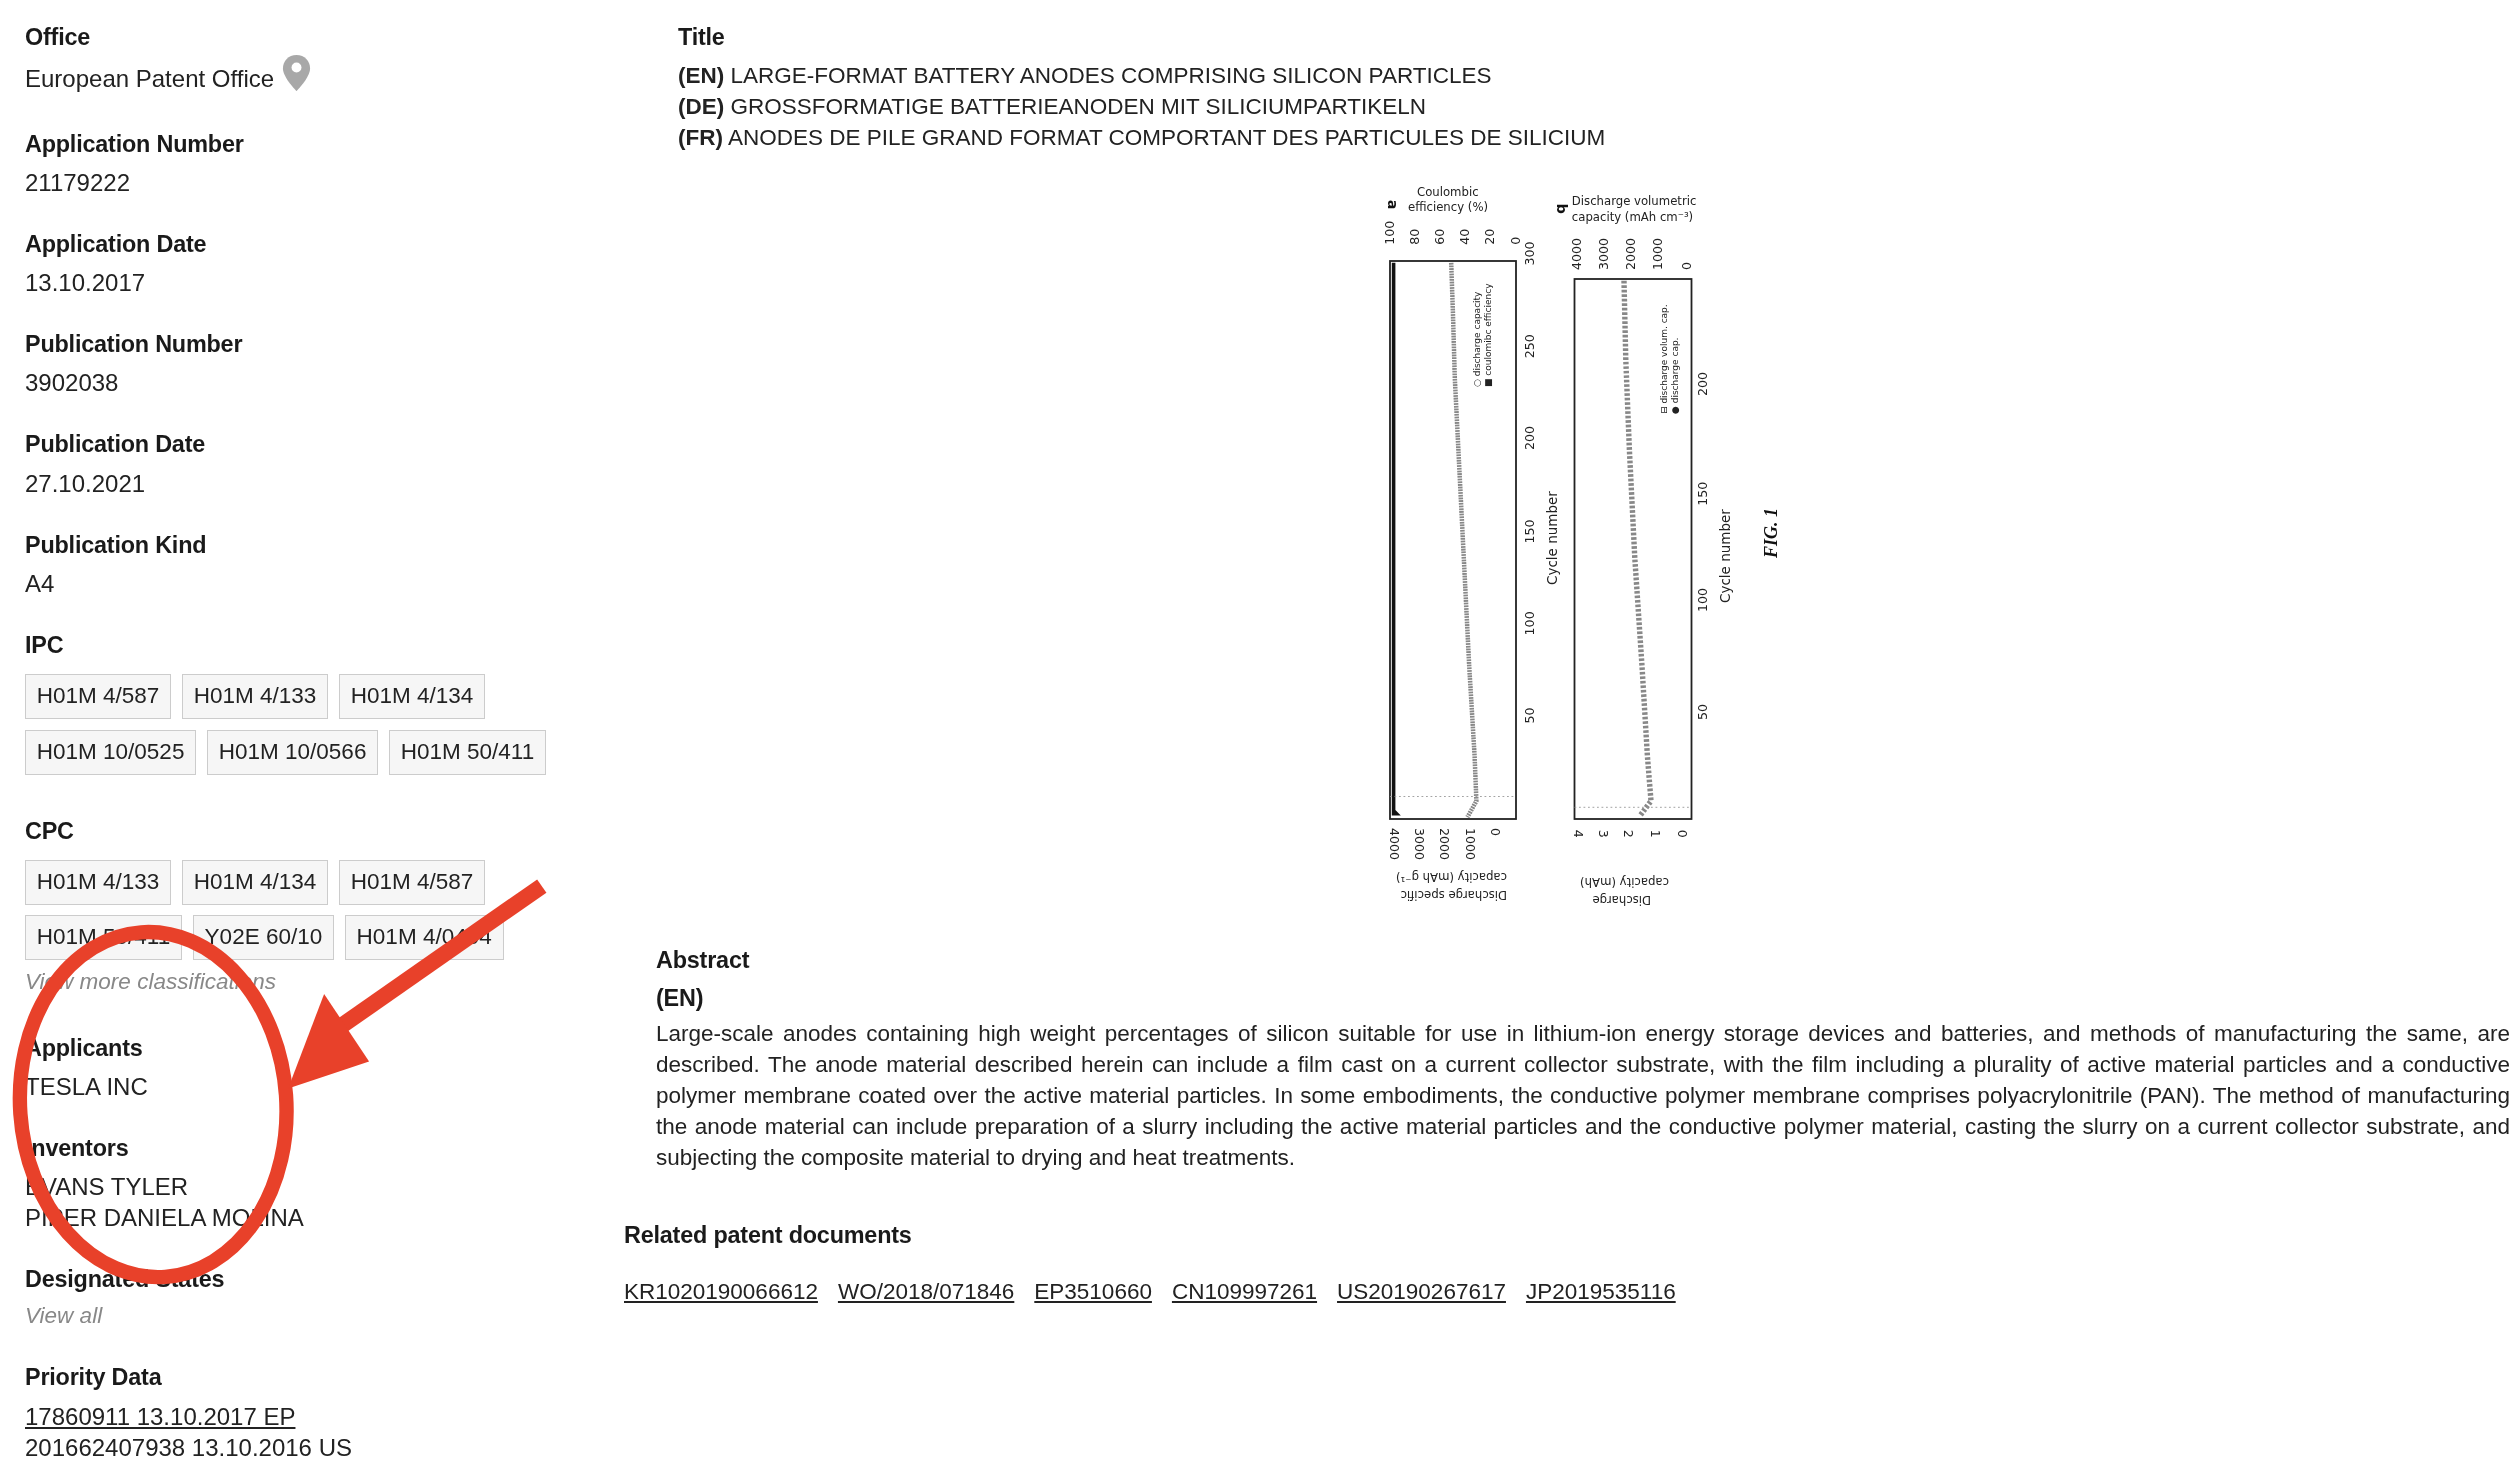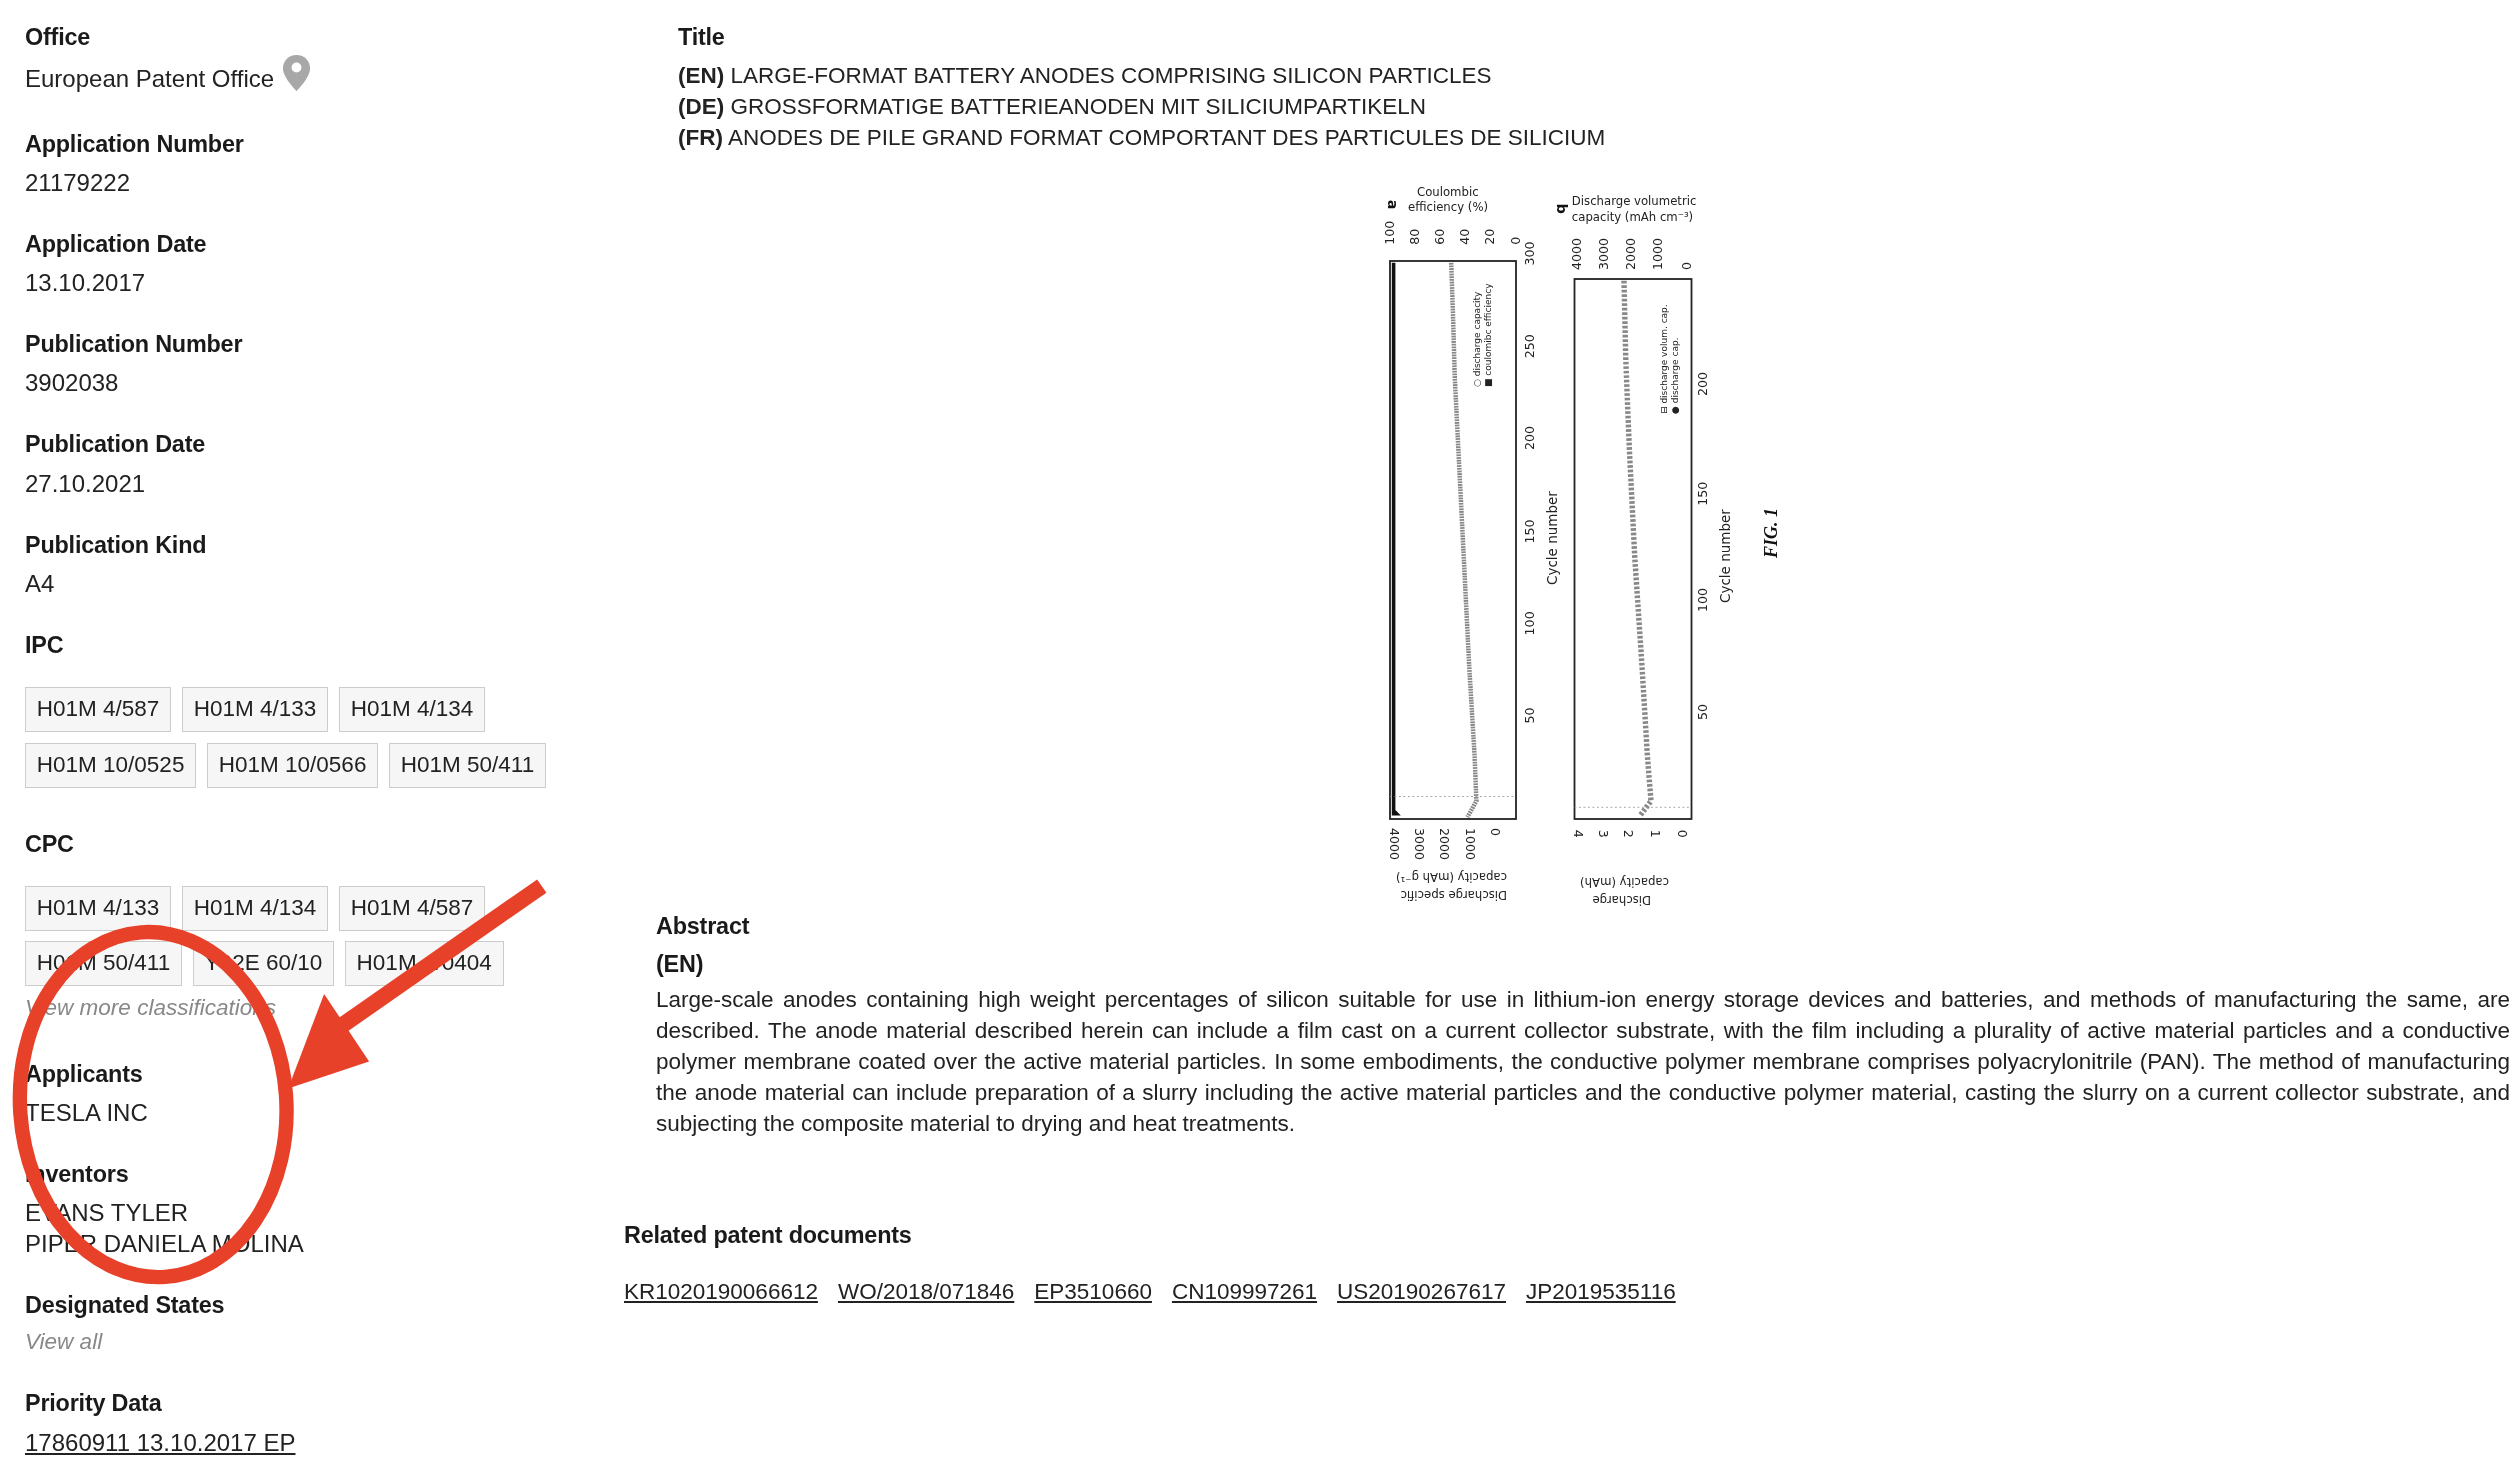--- a/index.html
+++ b/index.html
@@ -6,30 +6,30 @@
   html, body { width: 2512px; height: 1459px; background: #ffffff; overflow: hidden; }
   body { position: relative; font-family: "Liberation Sans", sans-serif; color: #1e1e1e; }
 
   .left-col { position: absolute; left: 25px; top: 21.6px; width: 558px; }
   .field { margin-bottom: 31px; }
   .field-label { font-weight: bold; font-size: 23.4px; line-height: 31px; color: #1a1a1a; letter-spacing: -0.2px; }
   .field-value { font-size: 24px; line-height: 31px; margin-top: 7.2px; color: #222; display: flex; align-items: center; }
   .field-value.multi { display: block; }
   .field-value .line { display: block; line-height: 31px; }
   .pin { display: inline-block; margin-left: 7.2px; width: 31px; height: 38px; position: relative; top: -5.4px; }
-  .chips { display: flex; flex-wrap: wrap; gap: 10.8px 10.8px; margin-top: 26px; width: 558px; }
+  .chips { display: flex; flex-wrap: wrap; gap: 10.8px 10.8px; margin-top: 13px; width: 558px; }
   .chip { border: 1.8px solid #cccccc; background: #f6f6f6; padding: 0 10.8px; height: 45px; line-height: 41px; font-size: 22.5px; color: #222; cursor: pointer; }
   .muted-link { font-style: italic; color: #888; font-size: 22.5px; line-height: 31px; margin-top: 5.4px; cursor: pointer; }
   .link { text-decoration: underline; color: #222; cursor: pointer; }
 
   .right-col { position: absolute; left: 678px; top: 21.6px; width: 1854px; }
   .title-line { font-size: 22.5px; line-height: 31px; color: #222; }
   .lang { font-weight: bold; }
   .figure { position: absolute; left: 1381px; top: 180px; width: 432px; height: 738px; }
-  .abstract { position: absolute; left: 656px; top: 911px; width: 1854px; }
+  .abstract { position: absolute; left: 656px; top: 945px; width: 1854px; }
   .abstract-text { font-size: 22.5px; line-height: 31px; text-align: justify; color: #222; margin-top: 3.6px; }
   .related { position: absolute; left: 624px; top: 1220px; }
   .related-links { display: flex; gap: 20px; margin-top: 25px; font-size: 22.5px; line-height: 31px; }
 
   .annotation { position: absolute; left: 0; top: 0; width: 2512px; height: 1459px; pointer-events: none; }
 </style>
 </head>
 <body>
 
 <div class="left-col">

